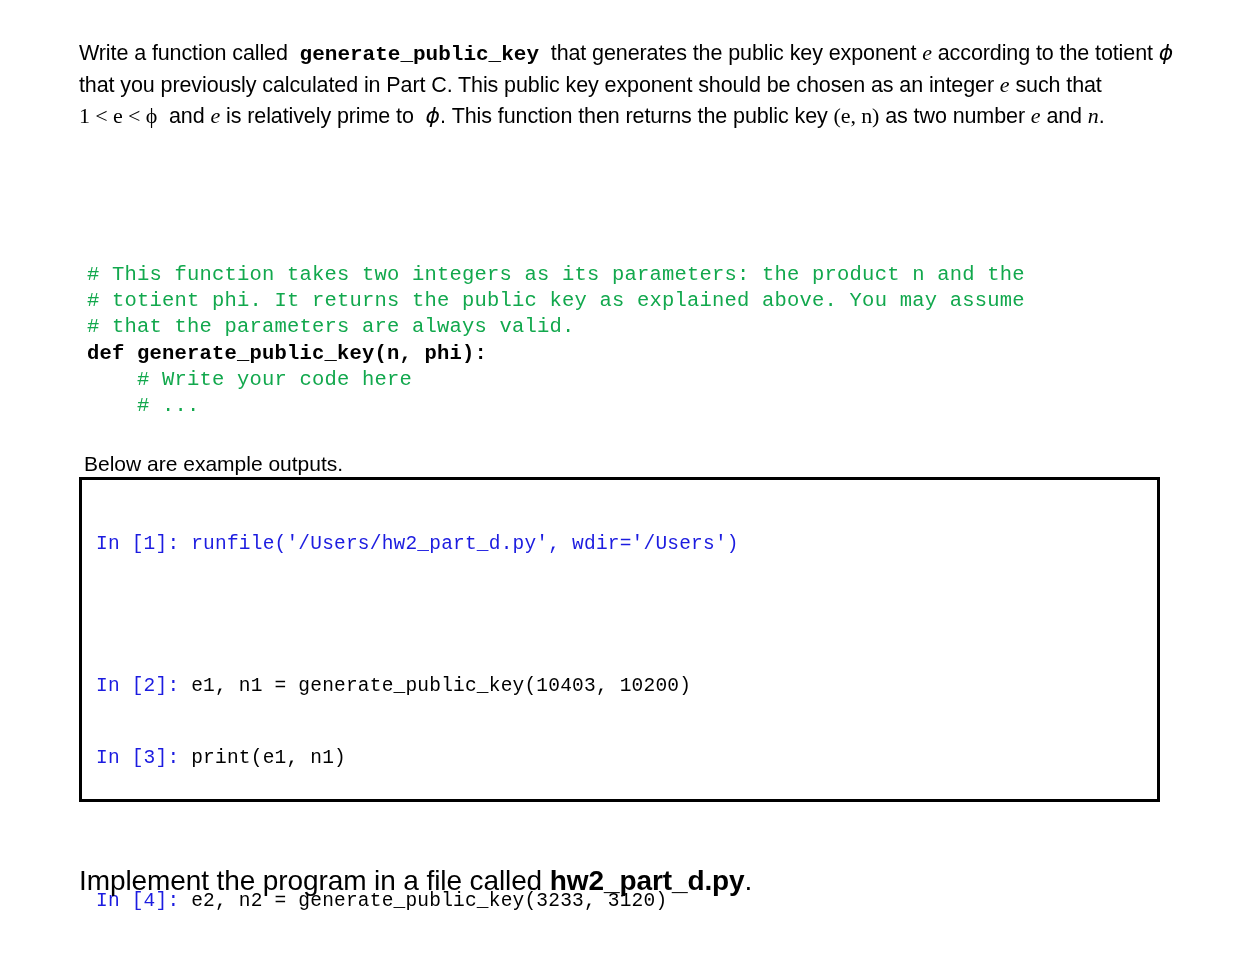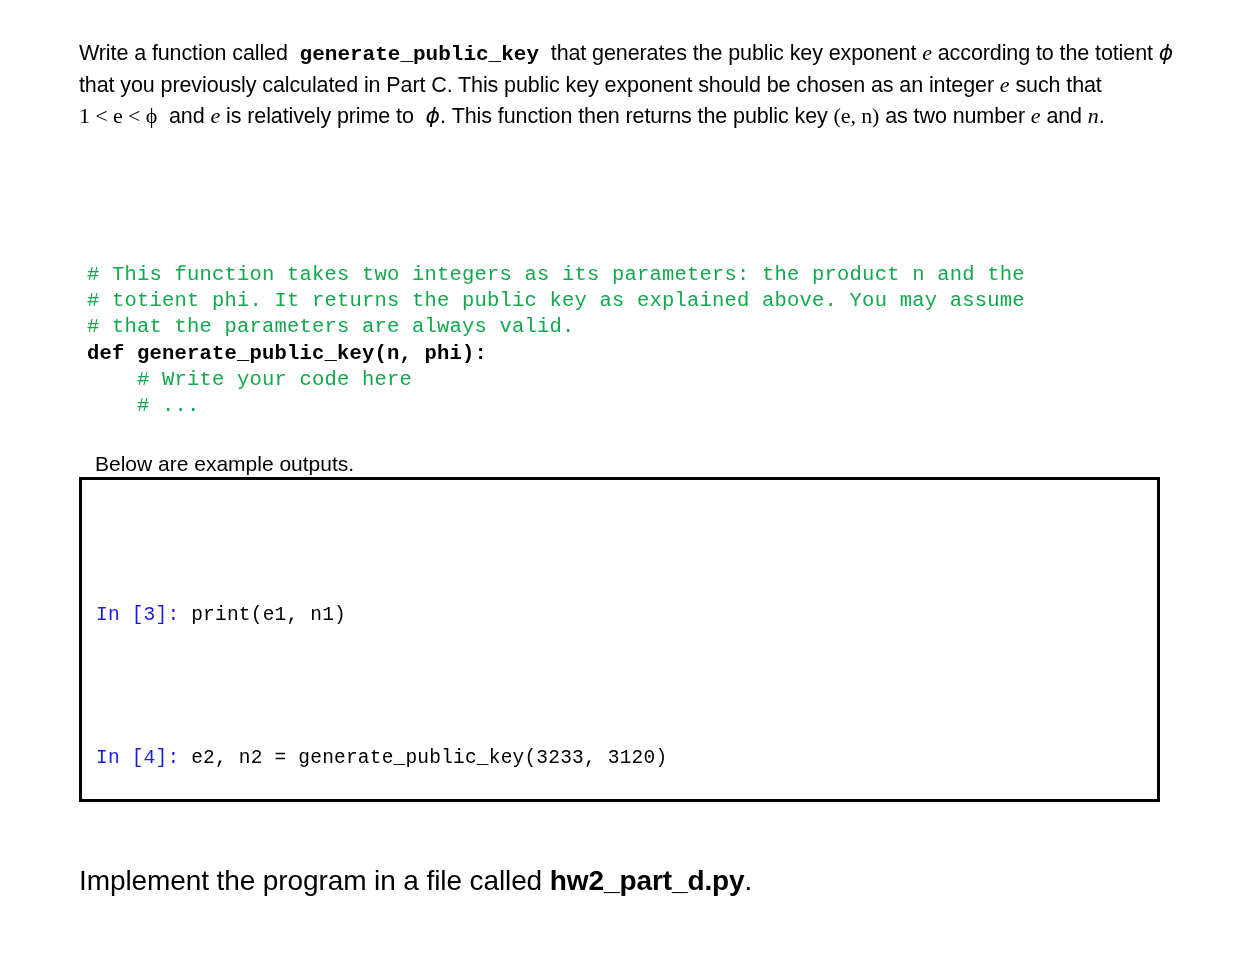--- a/index.html
+++ b/index.html
@@ -72,21 +72,21 @@
     white-space: pre;
     letter-spacing: 0.2px;
     margin-left: 8px;
   }
   #code-block .c-comment { color: #12a84d; }
   #code-block .c-def { color: #000000; font-weight: bold; }
 
   
   #caption-outputs {
     position: absolute;
-    left: 95px;
+    left: 84px;
     top: 451px;
     font-size: 21px;
     line-height: 26px;
     color: #000;
   }
 
   
   #console-box {
     position: absolute;
     left: 79px;
@@ -125,21 +125,23 @@
 <span class="c-comment"># totient phi. It returns the public key as explained above. You may assume</span>
 <span class="c-def" style="color:#12a84d;font-weight:normal"># that the parameters are always valid.</span>
 <span class="c-def">def generate_public_key(n, phi):</span>
 <span class="c-comment">    # Write your code here</span>
 <span class="c-comment">    # ...</span></div>
 
   <div id="caption-outputs">Below are example outputs.</div>
 
   <div id="console-box">
     <div id="console-lines">
+      <div class="con-line"><span class="t-prompt">In [1]: </span><span class="t-blue">runfile('/Users/hw2_part_d.py', wdir='/Users')</span></div>
       <div class="con-line blank"><span></span><span></span></div>
+      <div class="con-line"><span class="t-prompt">In [2]: </span><span class="t-black">e1, n1 = generate_public_key(10403, 10200)</span></div>
       <div class="con-line"><span class="t-prompt">In [3]: </span><span class="t-black">print(e1, n1)</span></div>
       <div class="con-line blank"><span></span><span></span></div>
       <div class="con-line"><span class="t-prompt">In [4]: </span><span class="t-black">e2, n2 = generate_public_key(3233, 3120)</span></div>
       
       
       
       
       
       
     </div>

